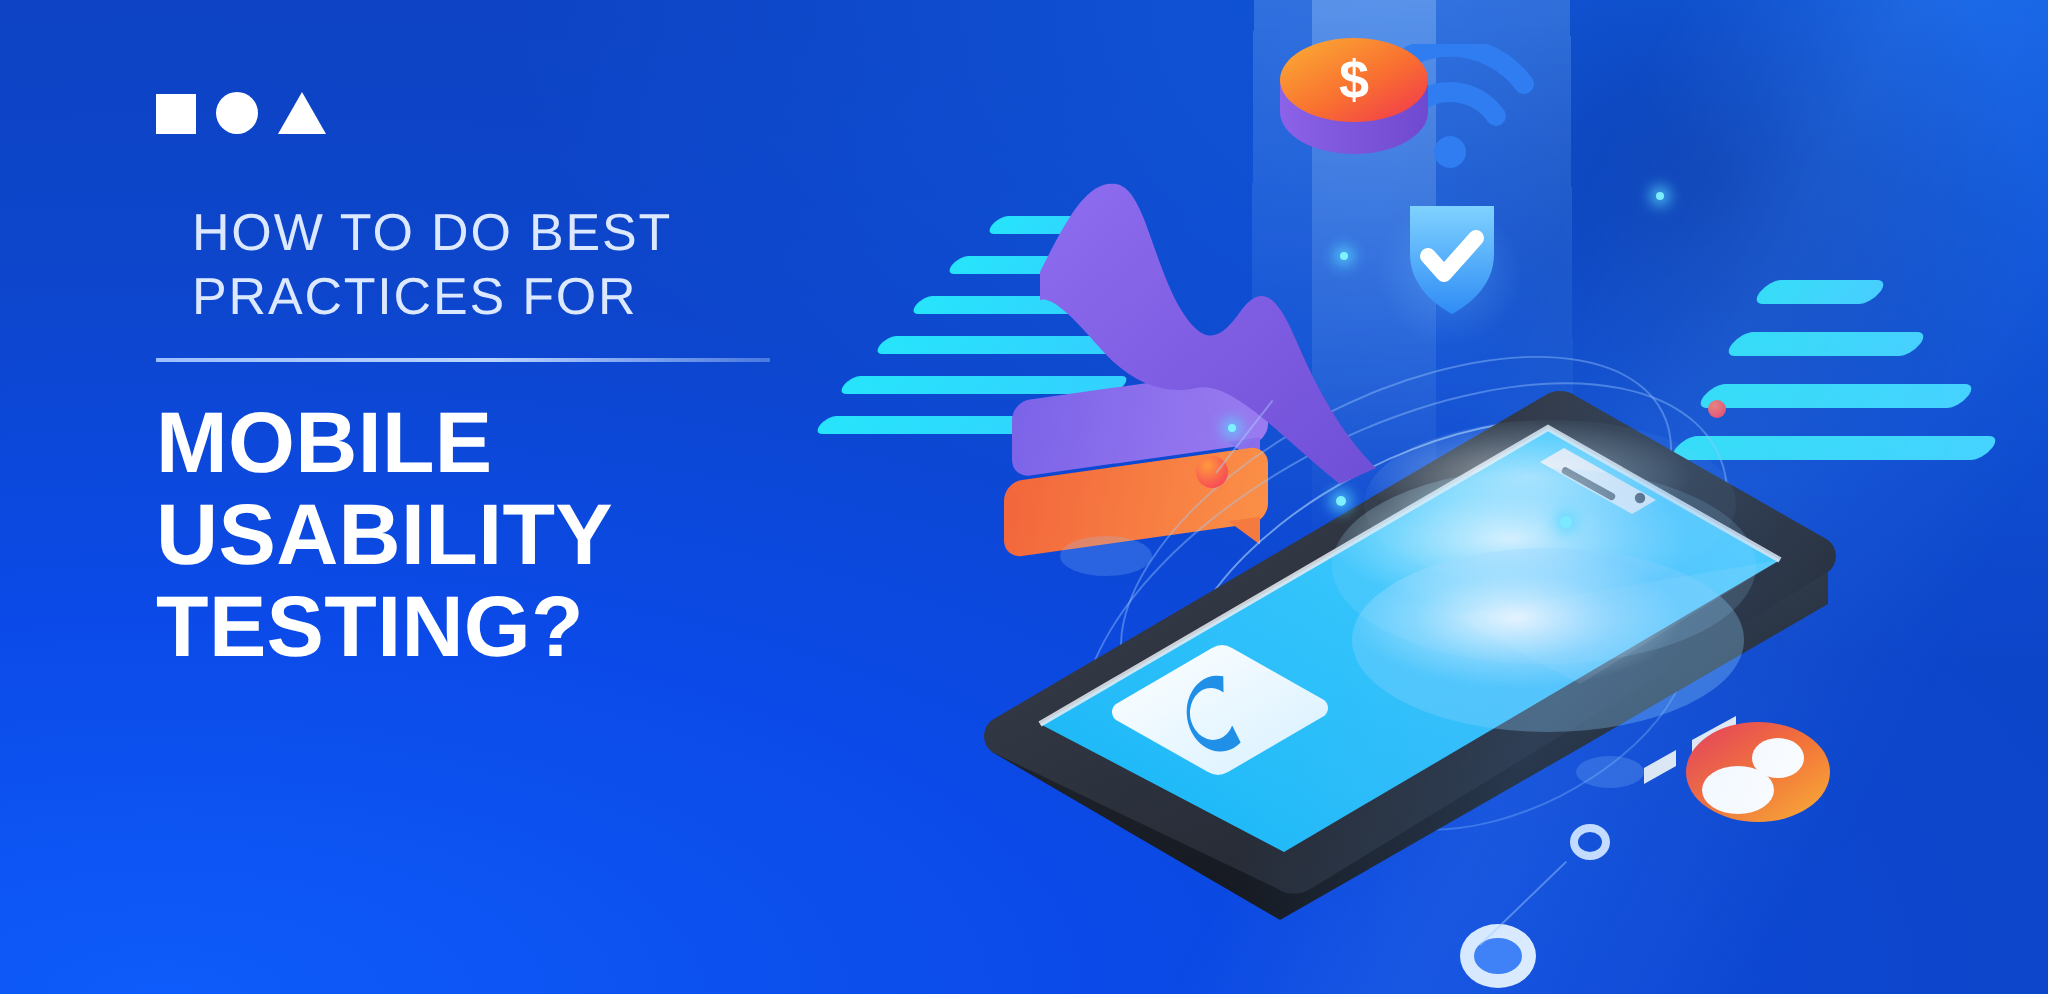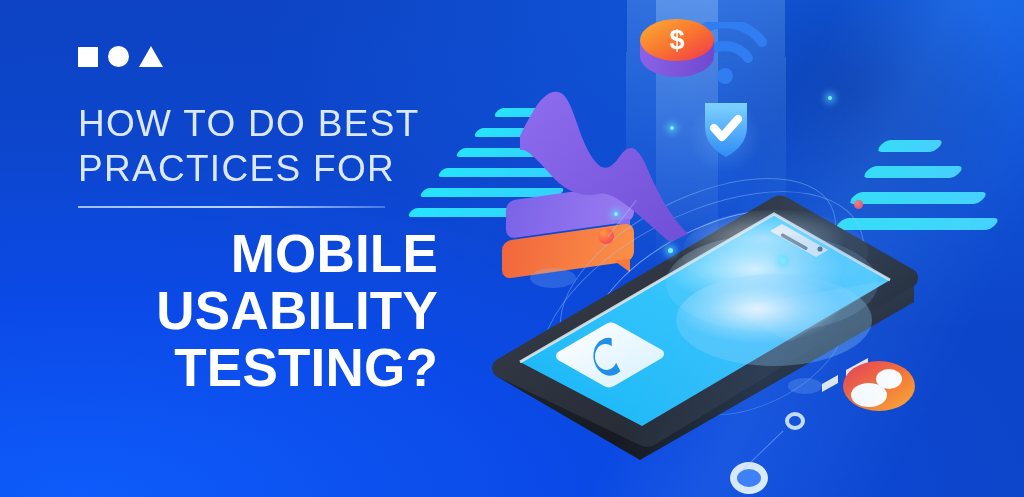--- a/index.html
+++ b/index.html
@@ -18,25 +18,25 @@
     background:radial-gradient(closest-side, rgba(10,48,150,.55), rgba(10,48,150,0) 72%);
     transform:rotate(18deg);pointer-events:none;}
 
   
   .left{position:absolute;left:78px;top:46px;width:360px;}
   .logo{display:flex;align-items:center;gap:10px;margin-bottom:34px;}
   .lg-sq{width:20px;height:20px;background:#fff;}
   .lg-ci{width:21px;height:21px;background:#fff;border-radius:50%;}
   .lg-tr{width:0;height:0;border-left:12px solid transparent;border-right:12px solid transparent;border-bottom:21px solid #fff;}
 
-  .kicker{color:#dbe8ff;font-size:37px;line-height:1.22;letter-spacing:.035em;
-    font-weight:300;white-space:pre-line;text-transform:uppercase;}
+  .kicker{color:#dbe8ff;font-size:26px;line-height:1.22;letter-spacing:.035em;
+    font-weight:300;white-space:pre-line;text-transform:uppercase;margin-left:18px;}
   .rule{height:1.5px;width:307px;background:linear-gradient(90deg,#9cc0ff,#b9d4ff 55%,rgba(185,212,255,.35));margin:15px 0 18px;}
-  .headline{color:#fff;font-size:53px;line-height:1.075;font-weight:700;letter-spacing:.004em;
-    white-space:pre-line;text-transform:uppercase;text-align:right;}
+  .headline{color:#fff;font-size:43px;line-height:1.075;font-weight:700;letter-spacing:.004em;
+    white-space:pre-line;text-transform:uppercase;}
 
   
   .stage{position:absolute;left:430px;top:0;width:594px;height:497px;}
   .abs{position:absolute;}
 
   
   .beam{left:196px;top:-20px;width:160px;height:300px;
     background:linear-gradient(180deg, rgba(150,205,255,.26), rgba(130,195,255,.10) 55%, rgba(120,190,255,0));
     transform:perspective(420px) rotateX(2deg);}
   .beam2{left:226px;top:-10px;width:62px;height:290px;

